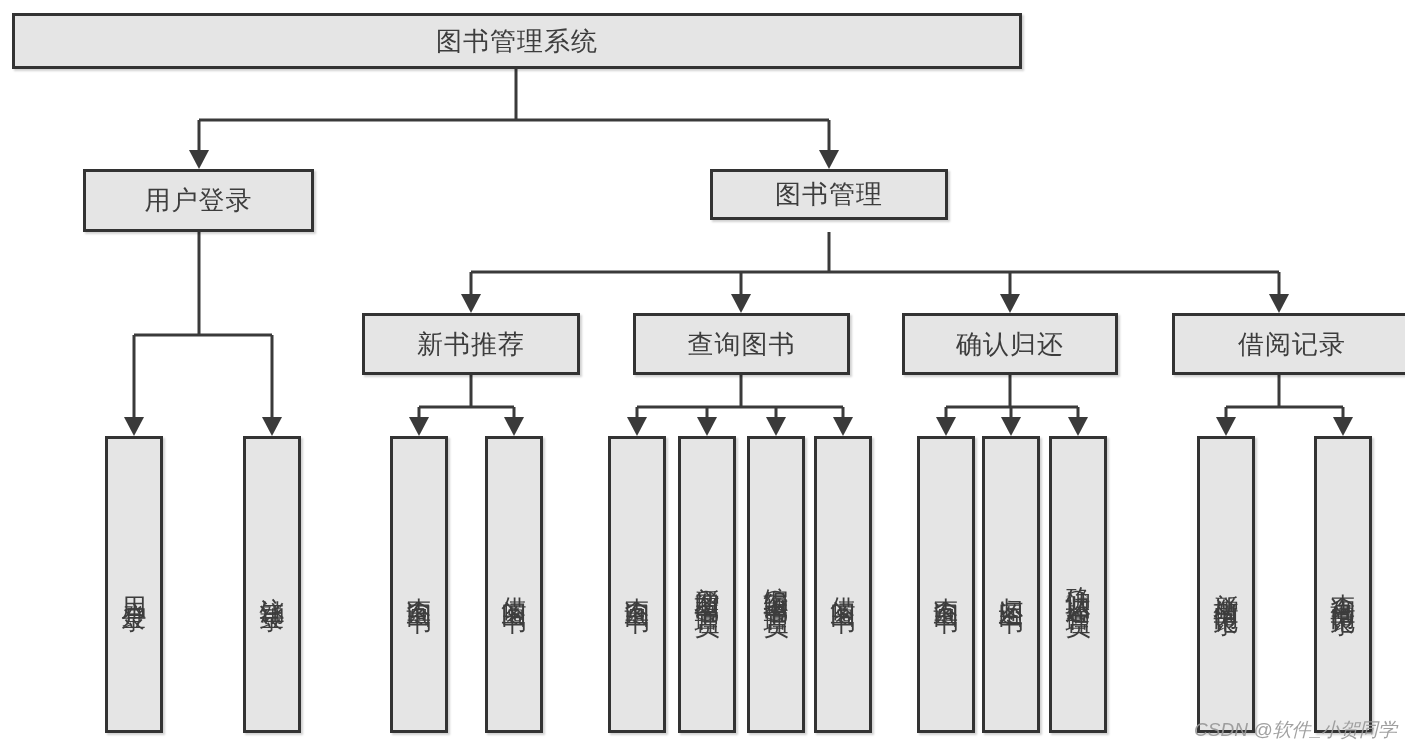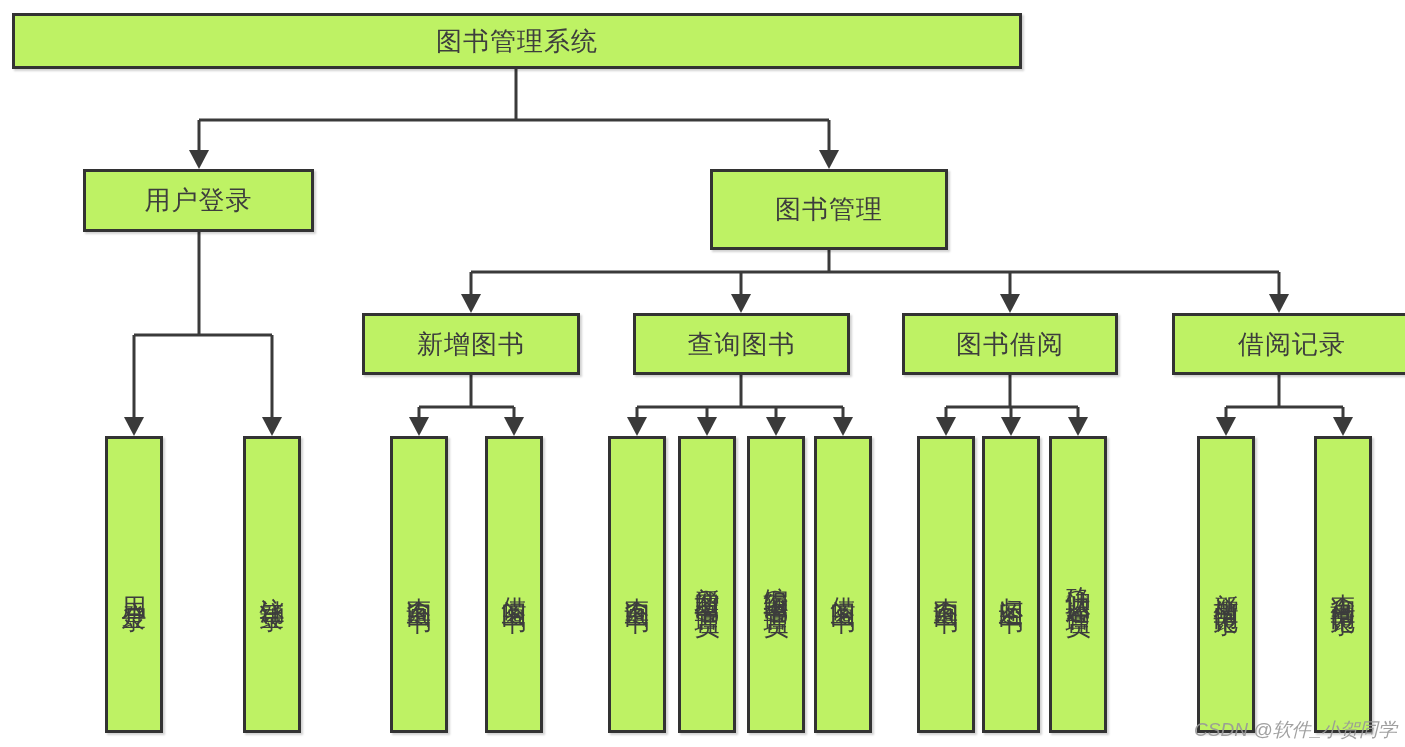--- a/index.html
+++ b/index.html
@@ -17,21 +17,21 @@
   }
   #connectors {
     position: absolute;
     left: 0;
     top: 0;
     z-index: 0;
   }
   .box {
     position: absolute;
     box-sizing: border-box;
-    background: #bef264;
+    background: #e5e5e5;
     border: 3px solid #333333;
     box-shadow: 2px 2px 2px rgba(0,0,0,0.18);
     display: flex;
     align-items: center;
     justify-content: center;
     z-index: 1;
     color: #3d3d3d;
   }
   .hbox .label {
     font-size: 26px;
@@ -106,32 +106,32 @@
     </g>
   </svg>
 
   <div class="box hbox" style="left:12px; top:13px; width:1010px; height:56px;">
     <span class="label">图书管理系统</span>
   </div>
 
   <div class="box hbox" style="left:83px; top:169px; width:231px; height:63px;">
     <span class="label">用户登录</span>
   </div>
-  <div class="box hbox" style="left:710px; top:169px; width:238px; height:81px;">
+  <div class="box hbox" style="left:710px; top:169px; width:238px; height:51px;">
     <span class="label">图书管理</span>
   </div>
 
   <div class="box hbox" style="left:362px; top:313px; width:218px; height:62px;">
-    <span class="label">新增图书</span>
+    <span class="label">新书推荐</span>
   </div>
   <div class="box hbox" style="left:633px; top:313px; width:217px; height:62px;">
     <span class="label">查询图书</span>
   </div>
   <div class="box hbox" style="left:902px; top:313px; width:216px; height:62px;">
-    <span class="label">图书借阅</span>
+    <span class="label">确认归还</span>
   </div>
   <div class="box hbox" style="left:1172px; top:313px; width:240px; height:62px;">
     <span class="label">借阅记录</span>
   </div>
 
   <div class="box vbox" style="left:105px; top:436px;">
     <span class="label">用户登录</span>
   </div>
   <div class="box vbox" style="left:243px; top:436px;">
     <span class="label">注销登录</span>

